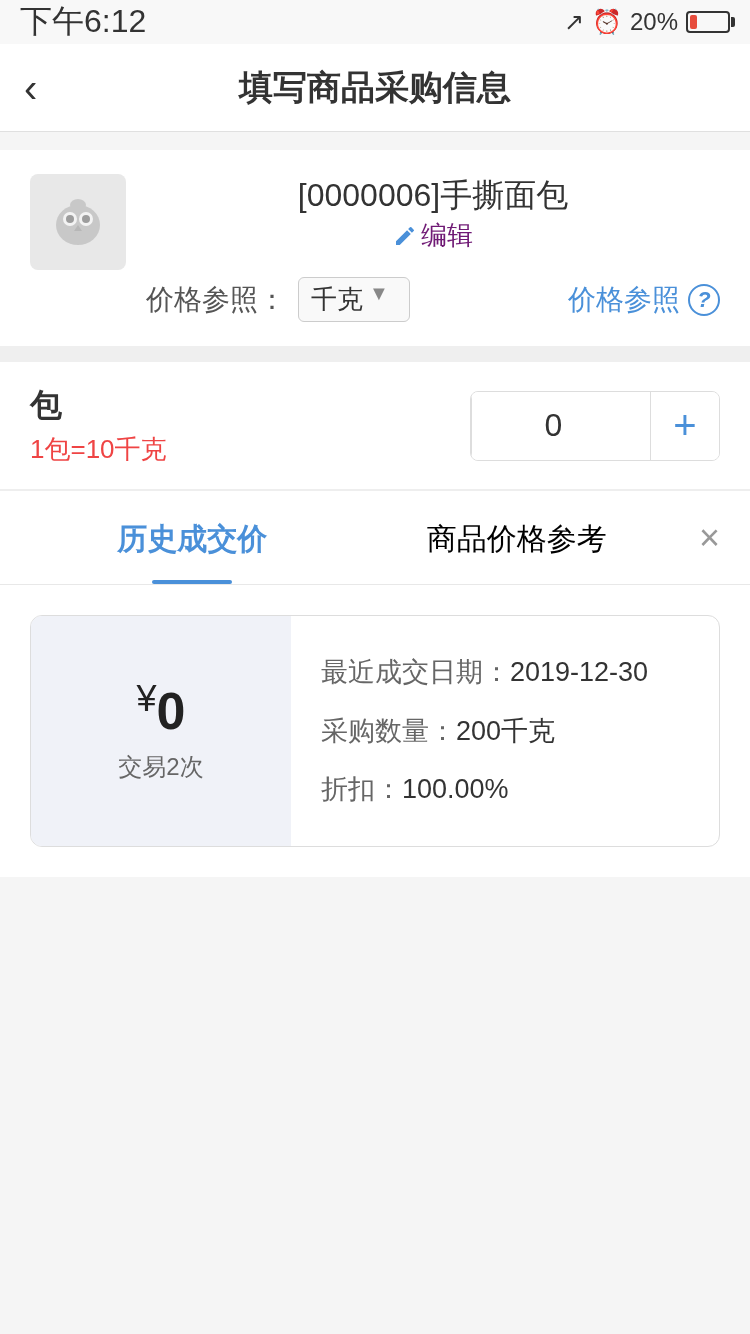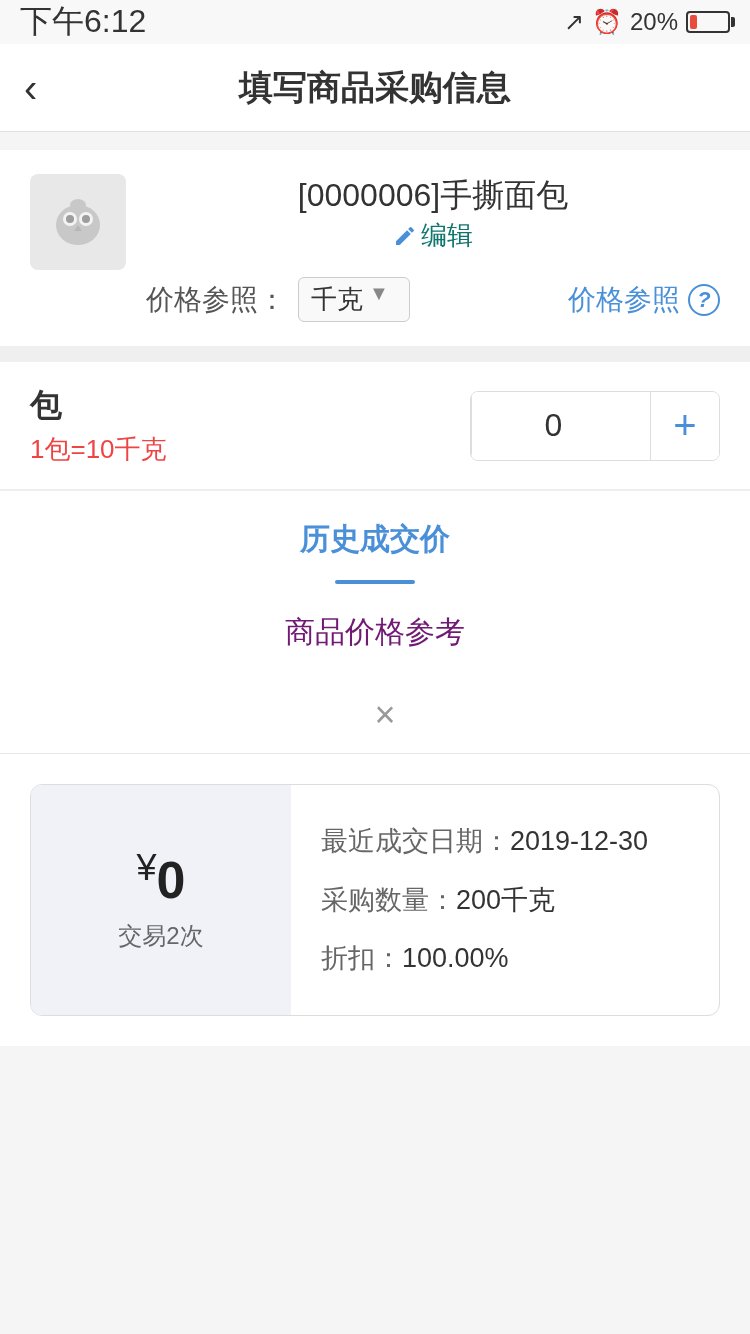--- a/index.html
+++ b/index.html
@@ -130,21 +130,21 @@
       margin-bottom: 24px;
       flex-direction: column;
     }
     .product-name {
       font-size: 32px;
       color: #333;
       font-weight: 500;
     }
     .edit-link {
       font-size: 26px;
-      color: #0f766e;
+      color: #701a75;
       display: flex;
       align-items: center;
       gap: 4px;
     }
     .unit-row {
       display: flex;
       align-items: center;
       justify-content: space-between;
     }
     .unit-left {
@@ -258,28 +258,27 @@
       background: #fff;
       margin-top: 0;
       border-top: 1px solid #eee;
     }
     .tab-bar {
       display: flex;
       align-items: center;
       border-bottom: 1px solid #e8e8e8;
       position: relative;
       padding: 0 30px;
-      flex-direction: column;
     }
     .tab-item {
       flex: 1;
       text-align: center;
       padding: 28px 0 24px;
       font-size: 30px;
-      color: #701a75;
+      color: #000000;
       position: relative;
       cursor: pointer;
     }
     .tab-item.active {
       color: #4a90d9;
       font-weight: 600;
     }
     .tab-item.active::after {
       content: '';
       position: absolute;

